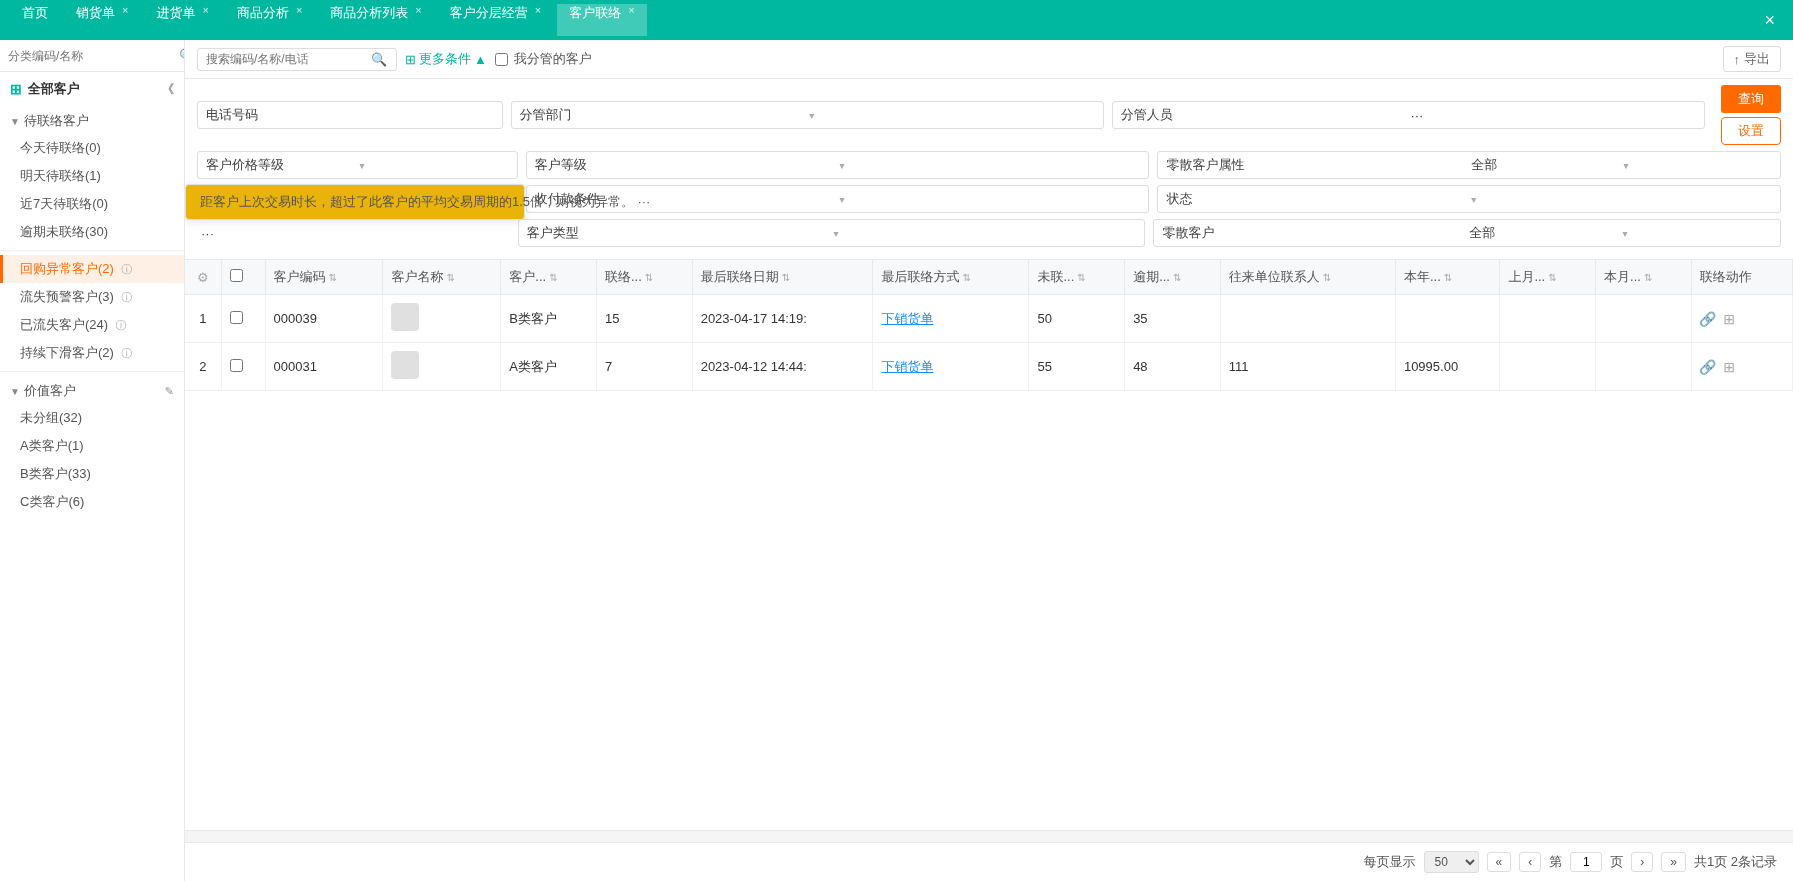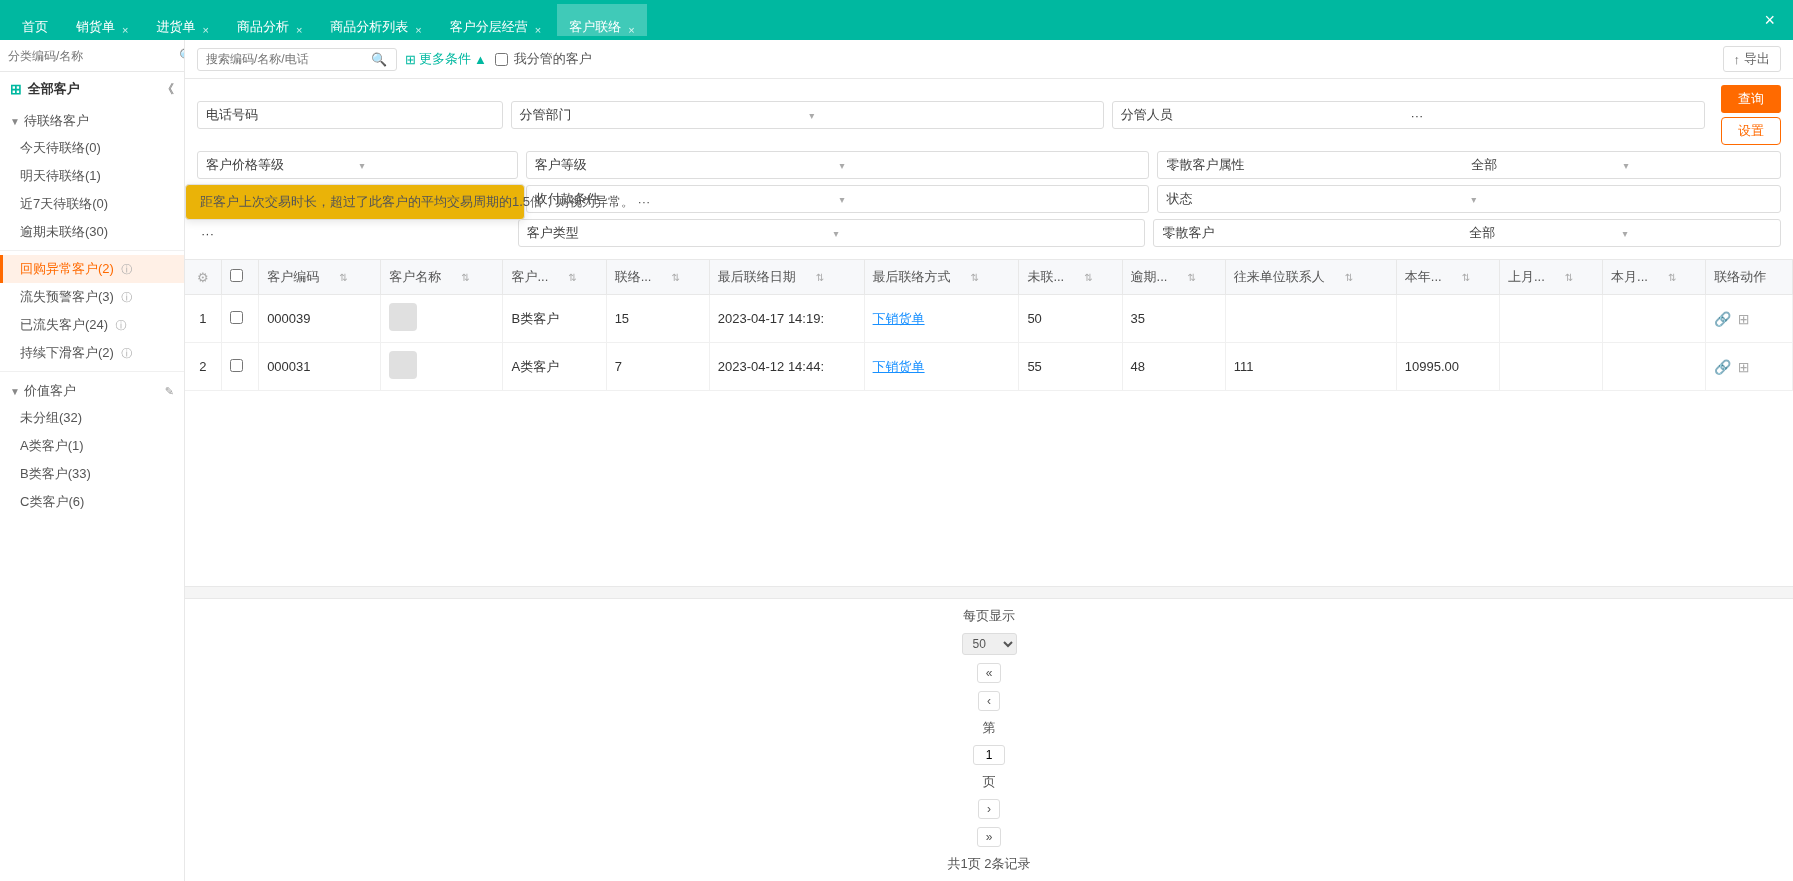--- a/index.html
+++ b/index.html
@@ -12,21 +12,21 @@
       display: flex;
       align-items: center;
       padding: 0 10px;
       gap: 4px;
     }
     .nav-item {
       color: #fff;
       padding: 0 12px;
       height: 32px;
       display: flex;
-      align-items: flex-end;
+      align-items: flex-start;
       gap: 4px;
       cursor: pointer;
       font-size: 13px;
       white-space: nowrap;
     }
     .nav-item.active { background: rgba(255,255,255,0.25); }
     .nav-item .close-x { font-size: 11px; opacity: 0.8; margin-left: 3px; }
     .nav-spacer { flex: 1; }
     .nav-close-btn {
       color: #fff;
@@ -263,36 +263,35 @@
     }
     .data-table td {
       border-bottom: 1px solid #f0f0f0;
       border-right: 1px solid #f0f0f0;
       padding: 8px 8px;
       color: #333;
       white-space: nowrap;
     }
     .data-table .link-text { color: #1890ff; cursor: pointer; text-decoration: underline; }
     .data-table .settings-col { width: 36px; text-align: center; }
-    .col-sort { display: flex; align-items: center; gap: 20px; }
+    .col-sort { display: flex; align-items: center; gap: 3px; }
     .sort-icon { color: #aaa; font-size: 10px; }
     .customer-avatar { width: 28px; height: 28px; border-radius: 4px; background: #e0e0e0; display: inline-block; }
 
     
     .pagination-bar {
       background: #fff;
       border-top: 1px solid #e8e8e8;
       padding: 8px 16px;
       display: flex;
       align-items: center;
       justify-content: flex-end;
       gap: 8px;
       font-size: 12px;
       color: #555;
-      flex-direction: column;
     }
     .page-size-select {
       border: 1px solid #ddd;
       border-radius: 3px;
       padding: 2px 6px;
       font-size: 12px;
       color: #555;
     }
     .page-btn {
       border: 1px solid #ddd;

